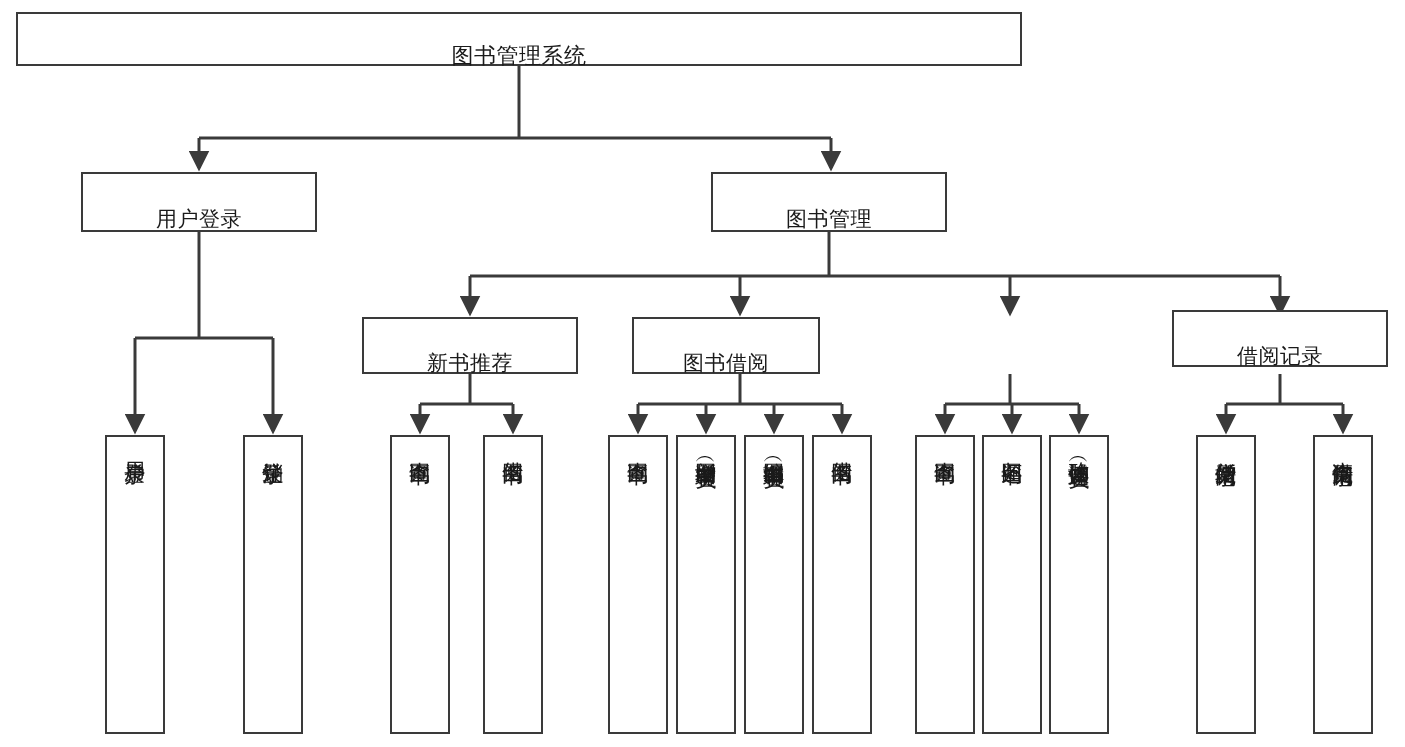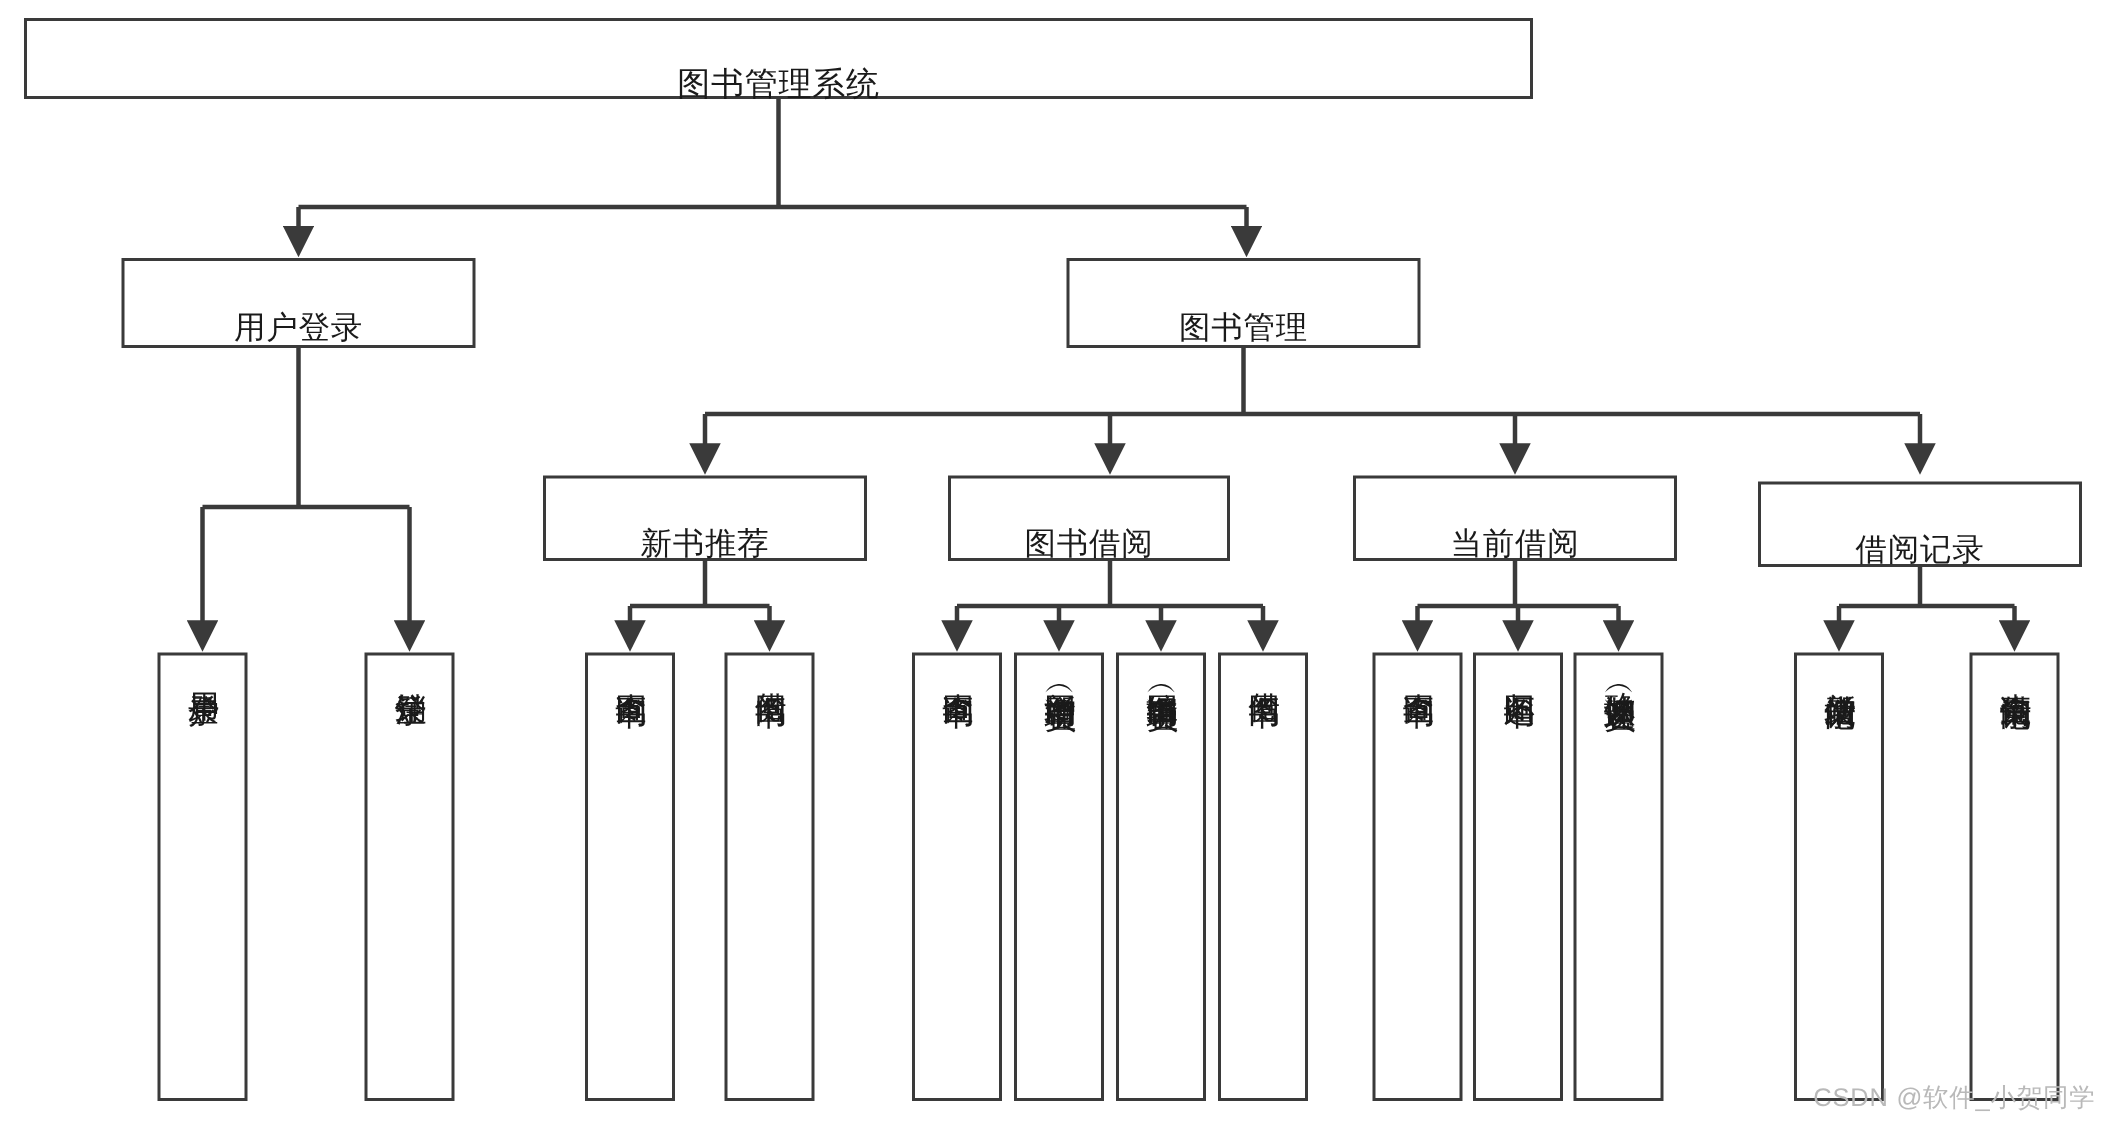--- a/index.html
+++ b/index.html
@@ -134,24 +134,21 @@
   <div class="node horiz" style="left:362px; top:317px; width:216px; height:57px;">
     <span class="lbl">新书推荐</span>
   </div>
 
   <div class="node horiz" style="left:711px; top:172px; width:236px; height:60px;">
     <span class="lbl">图书管理</span>
   </div>
   <div class="node horiz" style="left:632px; top:317px; width:188px; height:57px;">
     <span class="lbl">图书借阅</span>
   </div>
-  <div class="node horiz" style="left:902px; top:317px; width:216px; height:57px;">
-    <span class="lbl">当前借阅</span>
-  </div>
-  <div class="node horiz" style="left:1172px; top:321px; width:216px; height:57px;">
+  <div class="node horiz" style="left:1172px; top:310px; width:216px; height:57px;">
     <span class="lbl">借阅记录</span>
   </div>
 
   <div class="node vert" style="left:105px; top:435px; width:60px; height:299px;">
     <span class="lbl">用户登录</span>
   </div>
   <div class="node vert" style="left:243px; top:435px; width:60px; height:299px;">
     <span class="lbl">注销登录</span>
   </div>
   <div class="node vert" style="left:390px; top:435px; width:60px; height:299px;">
@@ -181,15 +178,14 @@
   <div class="node vert" style="left:1049px; top:435px; width:60px; height:299px;">
     <span class="lbl">确认归还（管理员）</span>
   </div>
   <div class="node vert" style="left:1196px; top:435px; width:60px; height:299px;">
     <span class="lbl">新增借阅记录</span>
   </div>
   <div class="node vert" style="left:1313px; top:435px; width:60px; height:299px;">
     <span class="lbl">查询借阅记录</span>
   </div>
 
-  <div id="watermark">CSDN @软件_小贺同学</div>
 
 </div>
 
 </body></html>

